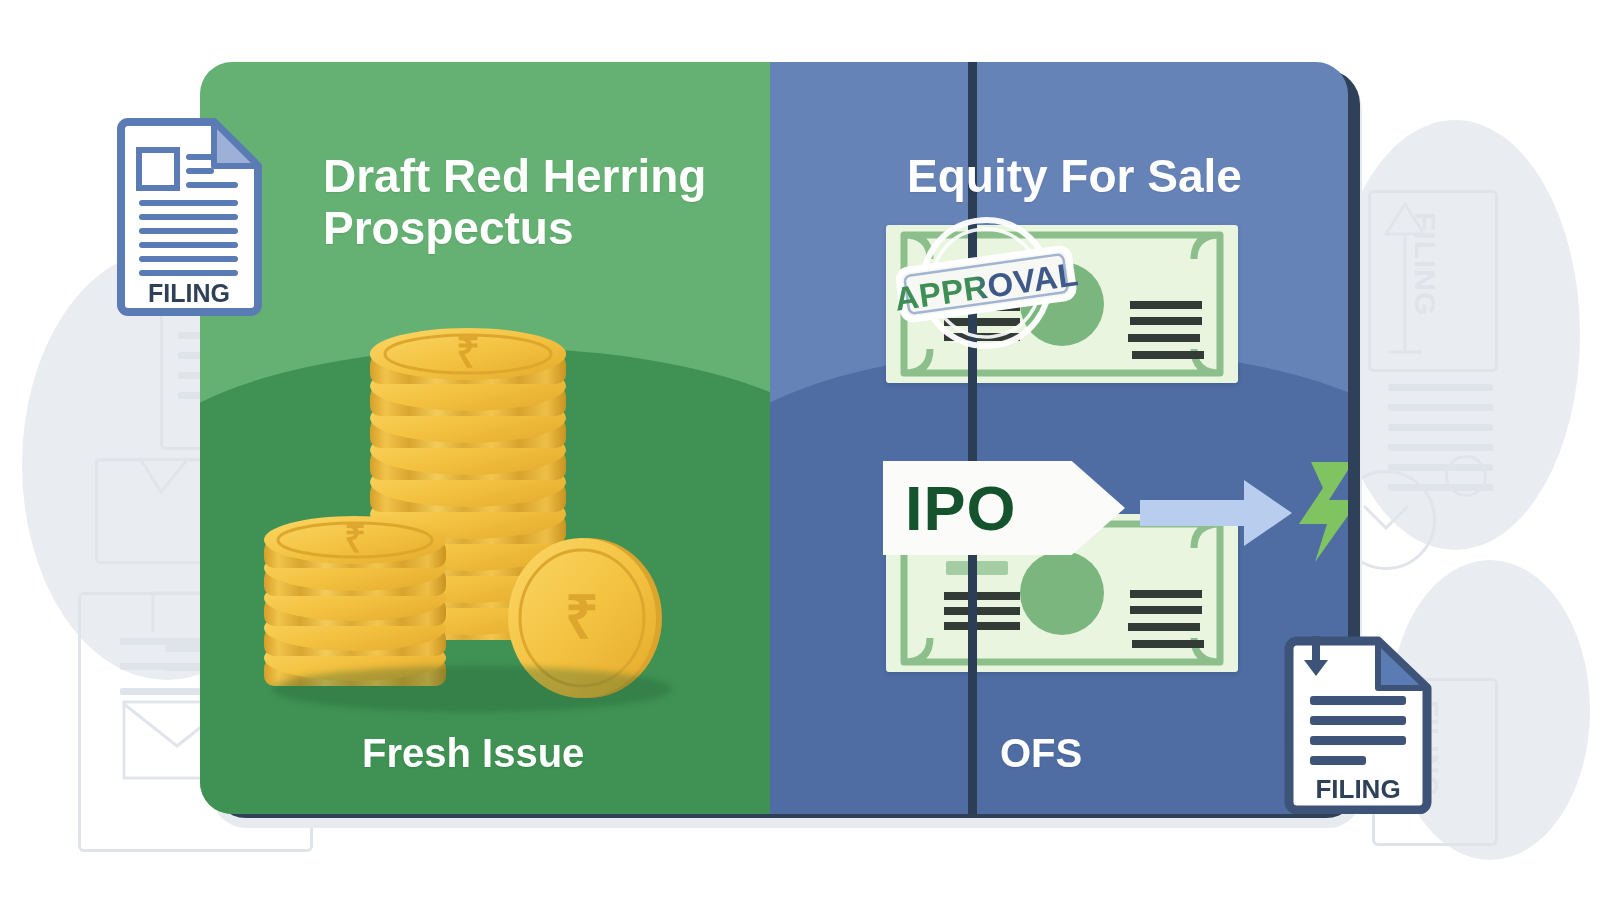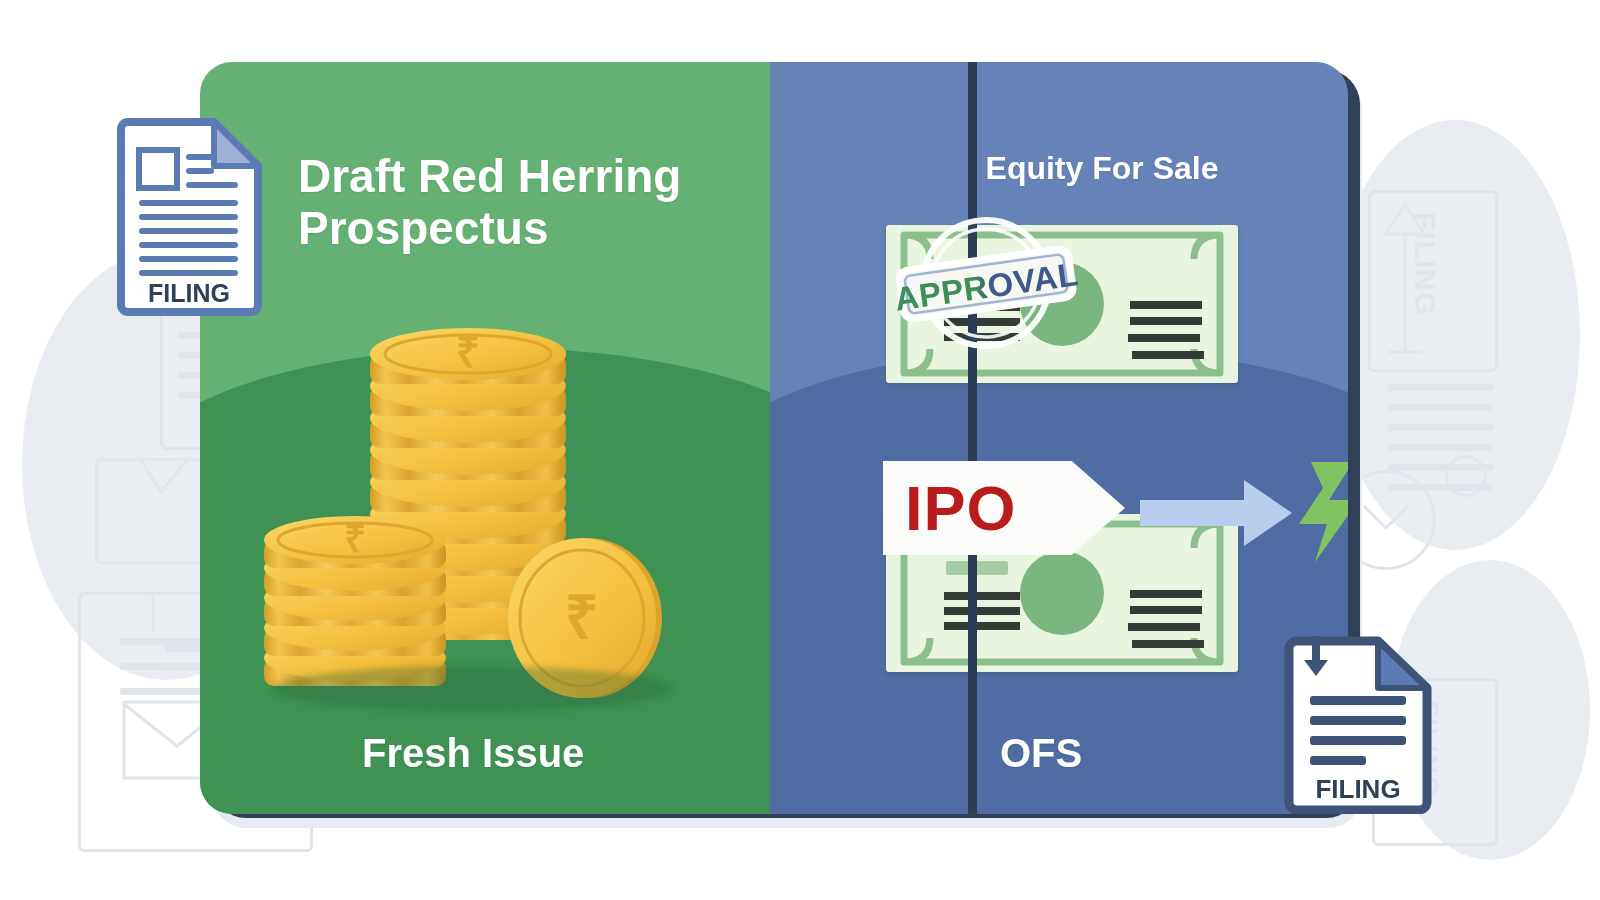--- a/index.html
+++ b/index.html
@@ -71,23 +71,24 @@
     position:absolute; left:768px; top:0; width:9px; height:752px;
     background:#2c3e56; z-index:8;
   }
 
   
   .heading {
     position:absolute; z-index:9;
     color:#ffffff; font-weight:bold;
     text-shadow:0 1px 2px rgba(0,0,0,.10);
     line-height:1.14;
+    margin-left:25px;
   }
   #heading-left  { left:98px; top:88px; width:400px; font-size:46px; text-align:left; }
-  #heading-right { left:112px; top:88px; width:440px; font-size:32px; text-align:center; }
+  #heading-right { left:112px; top:88px; width:440px; font-size:46px; text-align:left; }
 
   .footer-label {
     position:absolute; bottom:38px; z-index:9;
     color:#ffffff; font-weight:bold; font-size:40px;
     text-shadow:0 1px 2px rgba(0,0,0,.12);
   }
   #label-fresh { left:162px; }
   #label-ofs   { left:218px;margin-left:12px; }
 
   
@@ -110,21 +111,21 @@
   
   #ipo-banner {
     position:absolute; left:683px; top:399px; z-index:12;
     width:242px; height:94px;
     background:#fbfbf9;
     clip-path:polygon(0 0, 78% 0, 100% 50%, 78% 100%, 0 100%);
     display:flex; align-items:center;
     box-shadow:0 2px 6px rgba(0,0,0,.12);
   }
   #ipo-text {
-    color:#b91c1c; font-weight:bold; font-size:63px;
+    color:#14532d; font-weight:bold; font-size:63px;
     letter-spacing:1px; margin-left:22px; line-height:1;
   }
 
   
   #flow-arrow { position:absolute; left:940px; top:418px; z-index:10; }
   #flow-chevron { position:absolute; left:1093px; top:398px; z-index:10; }
 
   
   #approval-stamp {
     position:absolute; left:690px; top:155px; z-index:14;

